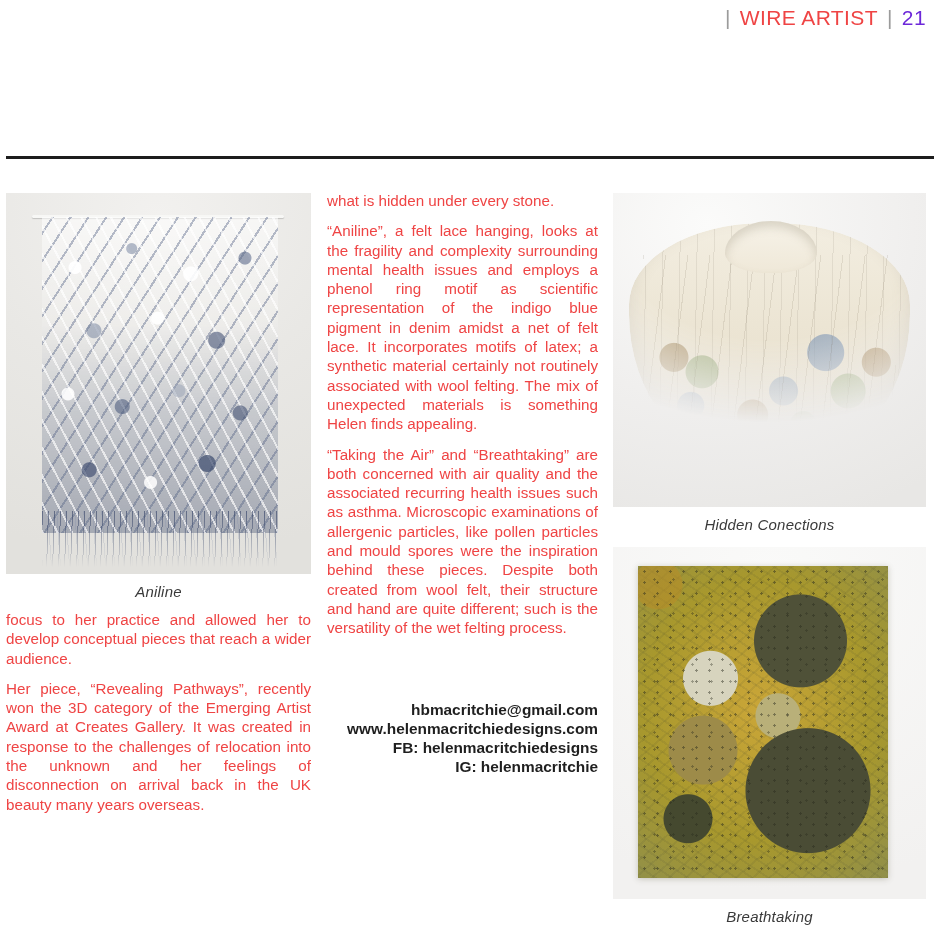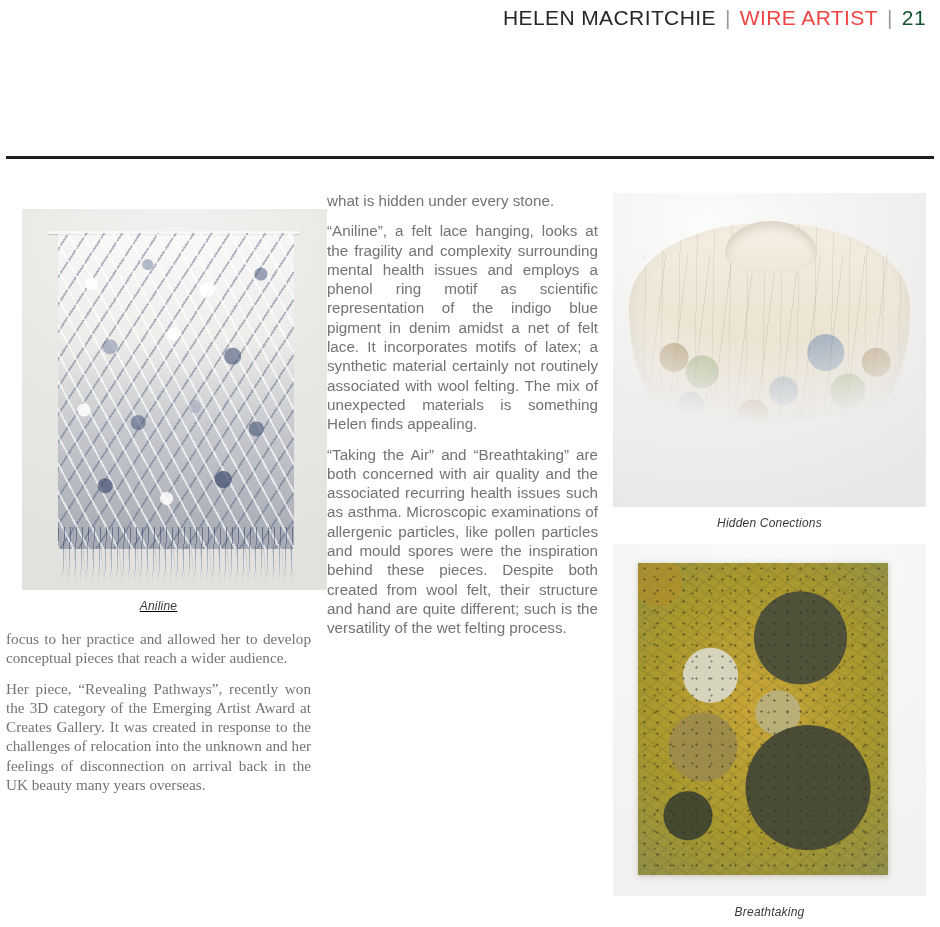--- a/index.html
+++ b/index.html
@@ -27,21 +27,21 @@
     align-items: baseline;
     gap: 9px;
     font-size: 21px;
     letter-spacing: 0.4px;
     font-weight: 300;
     white-space: nowrap;
   }
   .rh-name   { color: #262626; }
   .rh-sep    { color: #9b9b9b; font-weight: 300; }
   .rh-role   { color: #ef4444; }
-  .rh-page   { color: #14532d; }
+  .rh-page   { color: #6d28d9; }
 
   
   .head-rule {
     position: absolute;
     left: 6px;
     top: 156px;
     width: 928px;
     height: 3px;
     background: #1d1d1d;
   }
@@ -64,30 +64,30 @@
     left: 613px;
     top: 193px;
     width: 313px;
   }
 
   
   .body-text p {
     margin: 0 0 11px 0;
     font-size: 15.2px;
     line-height: 19.3px;
-    color: #737373;
+    color: #ef4444;
     text-align: justify;
     text-justify: inter-word;
     hyphens: none;
   }
   .body-text p:last-child { margin-bottom: 0; }
 
   .caption {
     font-style: italic;
-    font-size: 12px;
+    font-size: 15px;
     color: #3a3a3a;
     text-align: center;
     letter-spacing: 0.2px;
     padding: 9px 0 0 0;
   }
 
   
   .contact {
     margin-top: 62px;
     text-align: right;
@@ -221,53 +221,58 @@
 
   
   ::-webkit-scrollbar { width: 0; height: 0; }
 </style>
 </head>
 <body>
 
 <div class="page">
 
   <div class="running-header">
-    <span class="rh-name">HELEN MACRITCHIE</span>
     <span class="rh-sep">|</span>
     <span class="rh-role">WIRE ARTIST</span>
     <span class="rh-sep">|</span>
     <span class="rh-page">21</span>
   </div>
 
   <div class="head-rule"></div>
 
   <div class="col-left">
 
-    <figure style="margin:16px;text-decoration:underline;">
+    <figure style="margin:0;">
       <div class="fig fig-aniline">
         <div class="aniline-rod"></div>
         <div class="aniline-net"></div>
         <div class="aniline-fringe"></div>
       </div>
       <figcaption class="caption">Aniline</figcaption>
     </figure>
 
-    <div class="body-text" style="margin-top:16px;font-family:Liberation Serif, serif;">
+    <div class="body-text" style="margin-top:10px;">
       <p>focus to her practice and allowed her to develop conceptual pieces that reach a wider audience.</p>
       <p>Her piece, “Revealing Pathways”, recently won the 3D category of the Emerging Artist Award at Creates Gallery. It was created in response to the challenges of relocation into the unknown and her feelings of disconnection on arrival back in the UK beauty many years overseas.</p>
     </div>
   </div>
 
   <div class="col-mid">
     <div class="body-text">
       <p>what is hidden under every stone.</p>
       <p>“Aniline”, a felt lace hanging, looks at the fragility and complexity surrounding mental health issues and employs a phenol ring motif as scientific representation of the indigo blue pigment in denim amidst a net of felt lace. It incorporates motifs of latex; a synthetic material certainly not routinely associated with wool felting. The mix of unexpected materials is something Helen finds appealing.</p>
       <p>“Taking the Air” and “Breathtaking” are both concerned with air quality and the associated recurring health issues such as asthma. Microscopic examinations of allergenic particles, like pollen particles and mould spores were the inspiration behind these pieces. Despite both created from wool felt, their structure and hand are quite different; such is the versatility of the wet felting process.</p>
     </div>
 
+    <div class="contact">
+      <div>hbmacritchie@gmail.com</div>
+      <div>www.helenmacritchiedesigns.com</div>
+      <div>FB: helenmacritchiedesigns</div>
+      <div>IG: helenmacritchie</div>
+    </div>
   </div>
 
   <div class="col-right">
 
     <figure style="margin:0;">
       <div class="fig fig-cape">
         <div class="cape-body"></div>
         <div class="cape-folds"></div>
         <div class="cape-collar"></div>
       </div>

